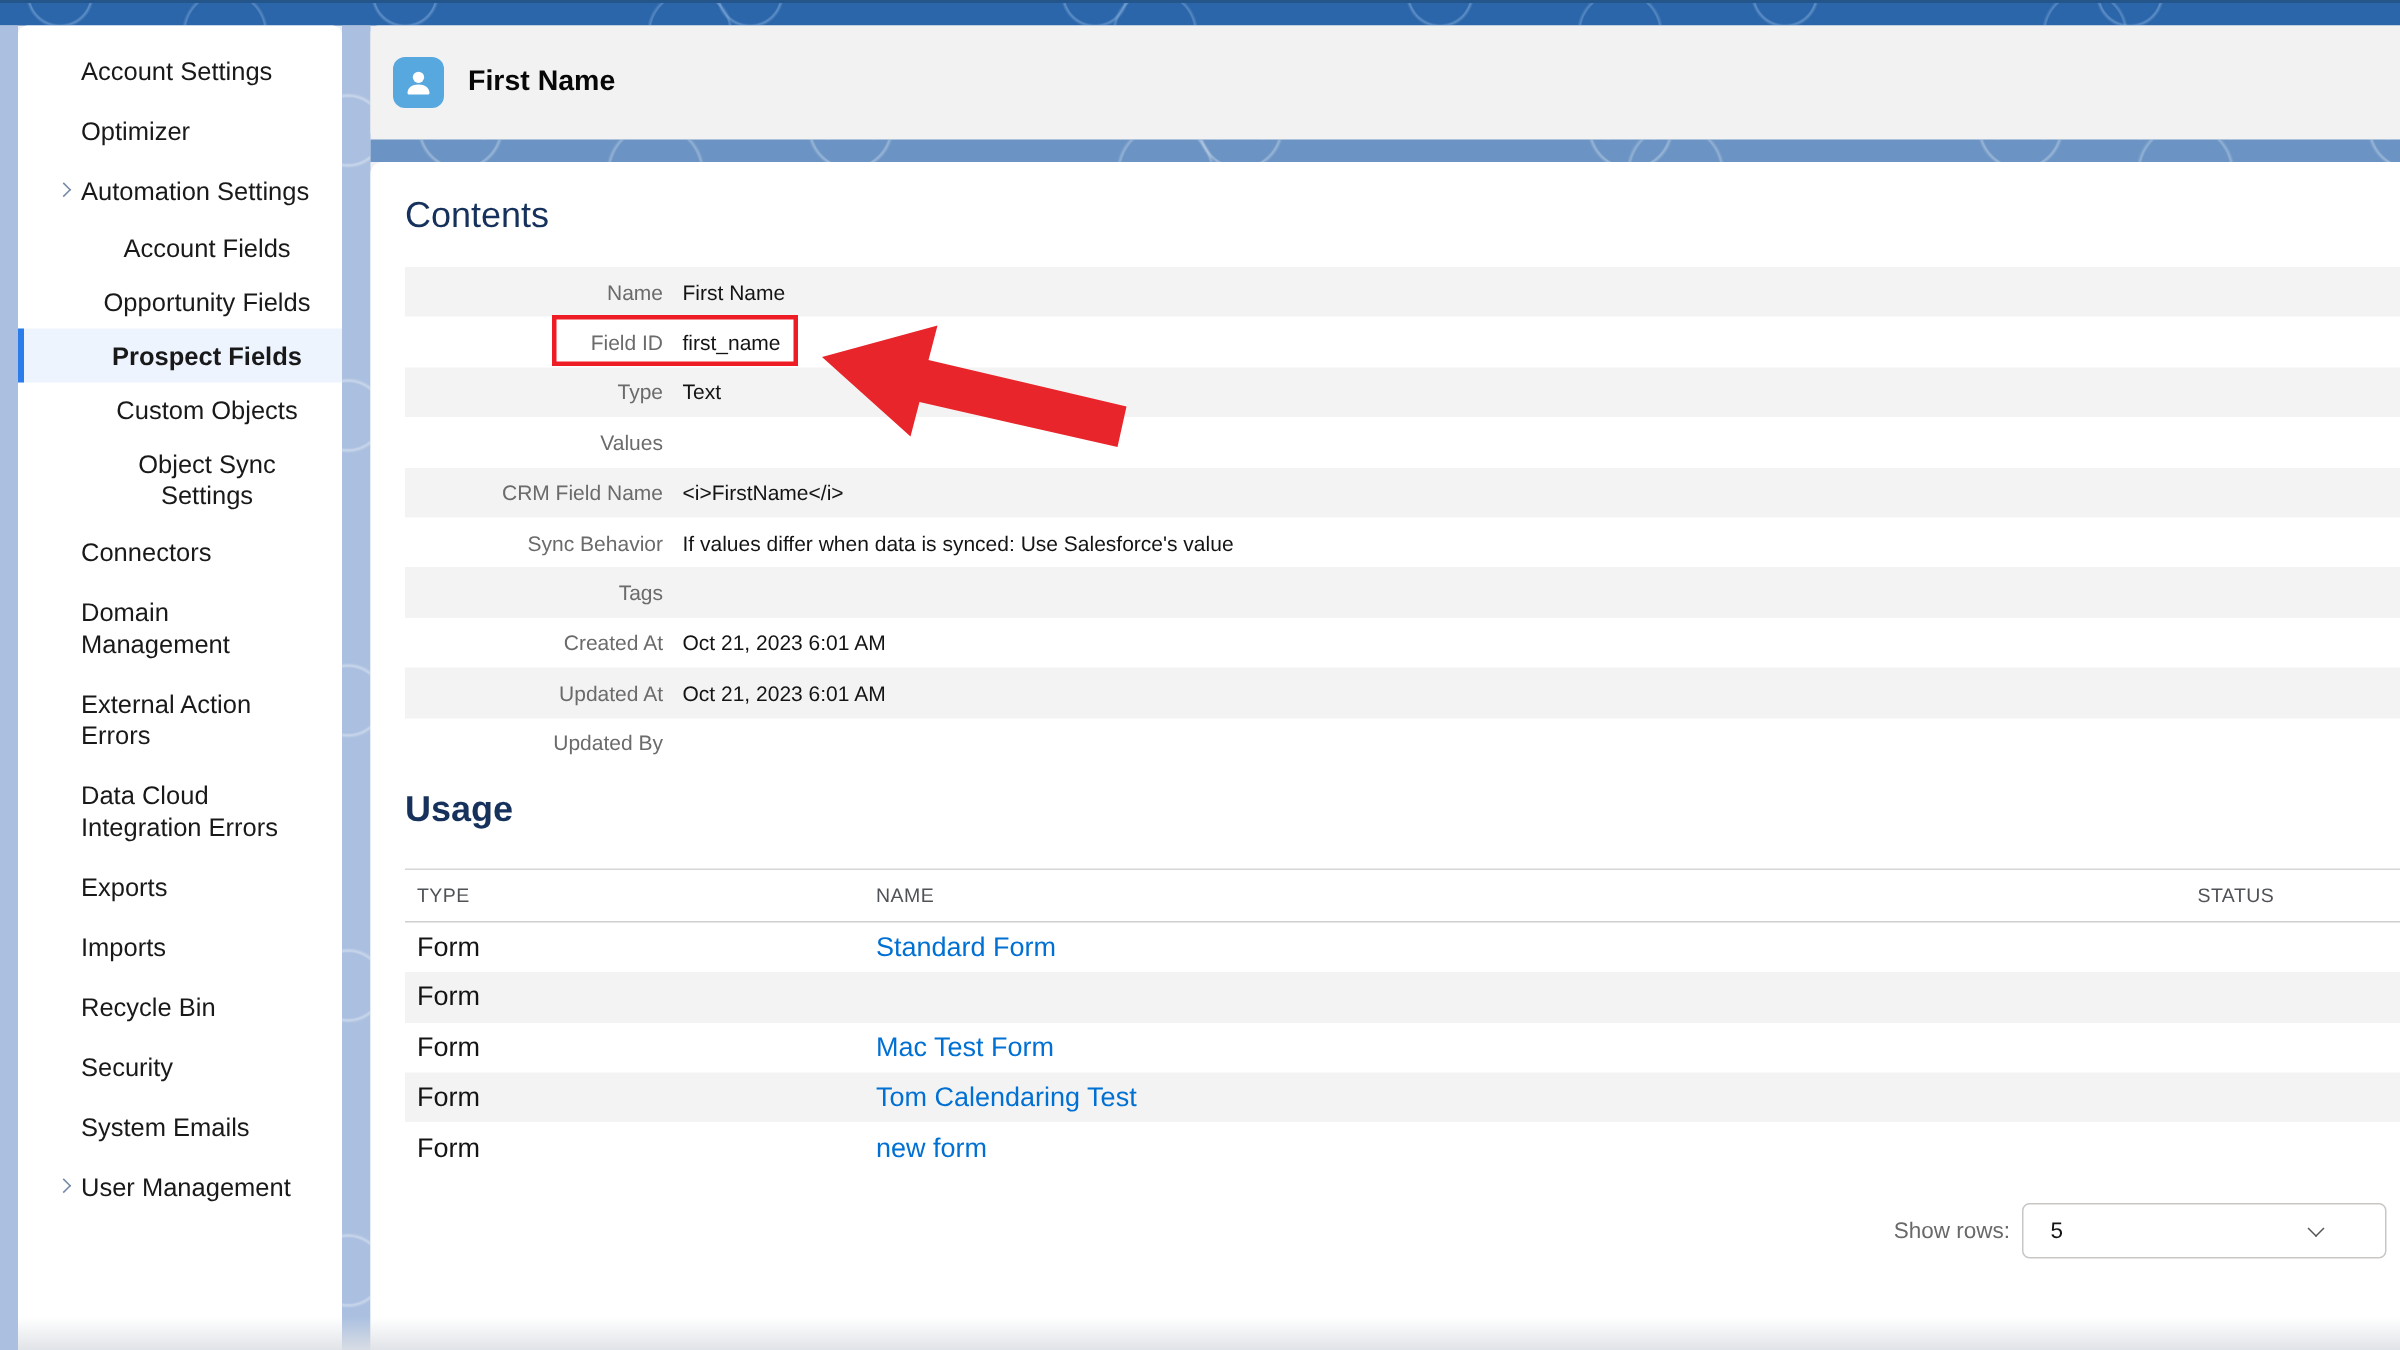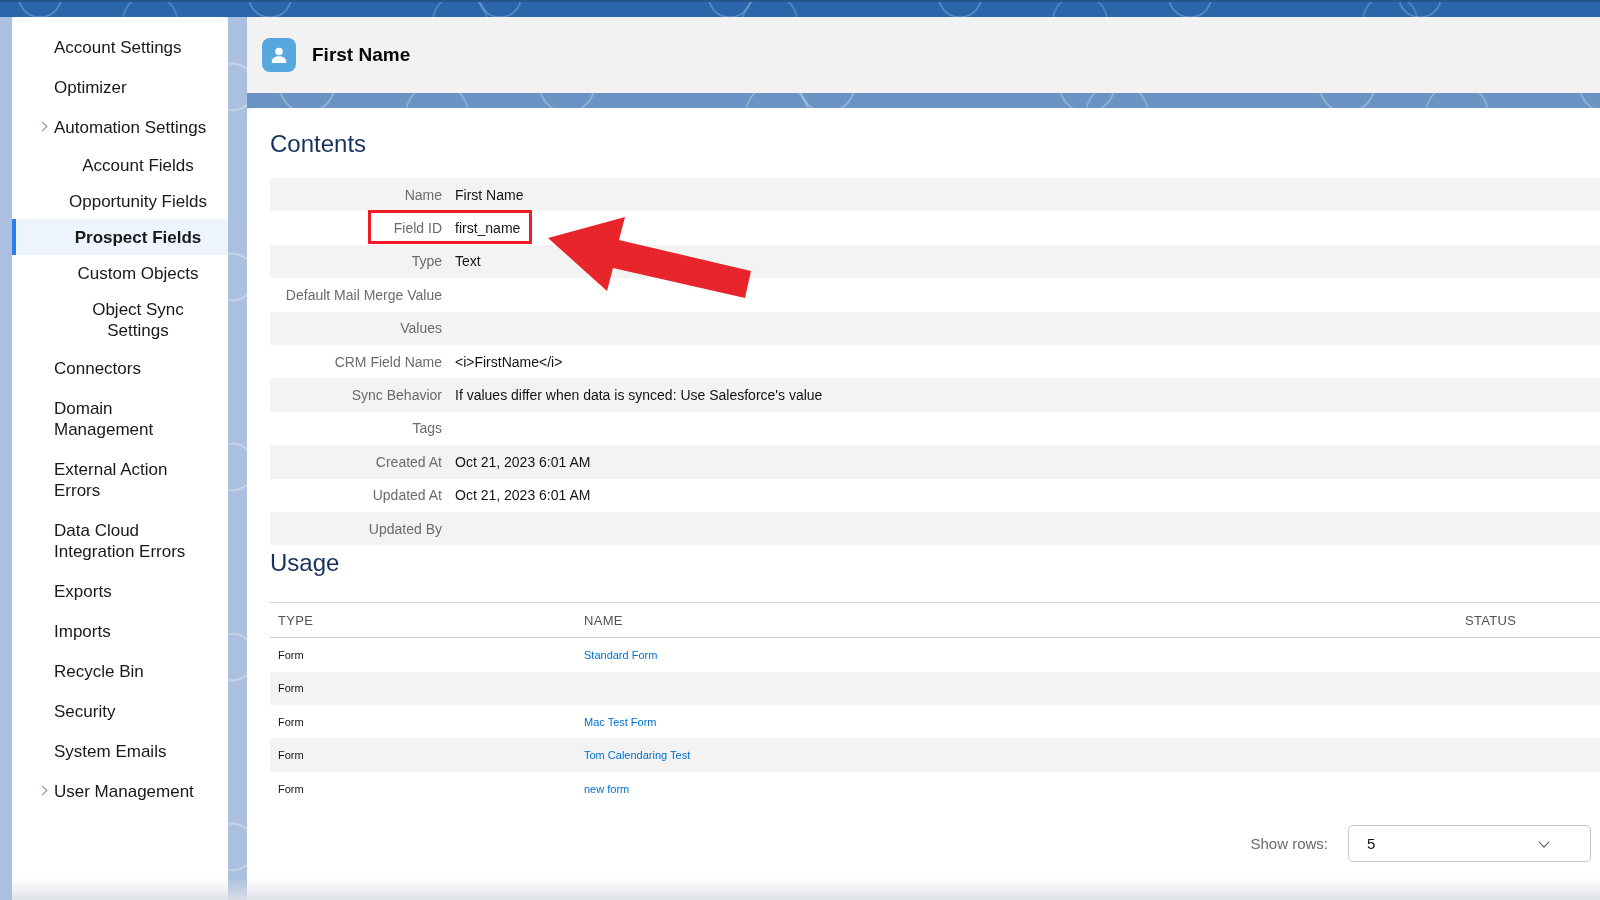--- a/index.html
+++ b/index.html
@@ -64,44 +64,44 @@
       radial-gradient(circle at 190px 22px, transparent 30px, rgba(255,255,255,.3) 31px, transparent 33px);
     background-size:260px 15px, 340px 15px;
   }
 
   
   .content-card {
     position:absolute; left:247px; top:108px; width:1353px; height:792px;
     background:#fff; border-radius:8px 0 0 0; padding:22px 0 0 23px;
   }
   h2.sec { margin:0; font-size:24px; font-weight:300; color:#16325c; line-height:28px; }
-  h2.usage { margin-top:4px; }
+  h2.usage { margin-top:14px;font-weight:bold; }
 
   .kv-rows { margin-top:20px; }
   .kv { display:flex; height:33.4px; align-items:center; font-size:14px; }
   .kv:nth-child(odd) { background:#f3f3f3; }
   .kv .k { width:172px; text-align:right; color:#6b6b6b; flex:none; }
   .kv .v { margin-left:13px; color:#141414; }
 
   .utable { margin-top:25px; }
   .uhead {
     display:flex; height:36px; align-items:center;
     border-top:1px solid #d6d6d6; border-bottom:1px solid #cfcfcf;
     font-size:13px; color:#4f5257; letter-spacing:.3px;
   }
-  .urow { display:flex; height:33.4px; align-items:center; font-size:11px; color:#141414; }
+  .urow { display:flex; height:33.4px; align-items:center; font-size:18px; color:#141414; }
   .urow:nth-child(odd) { background:#f3f3f3; }
   .c1 { width:314px; padding-left:8px; flex:none; }
   .c2 { width:881px; flex:none; }
   .c3 { flex:1; }
   .flink { color:#0070d2; text-decoration:none; cursor:pointer; }
 
   .pager {
     margin-top:20px; display:flex; justify-content:flex-end; align-items:center;
-    gap:20px; padding-right:9px; font-size:15px; color:#696969;
+    gap:8px; padding-right:9px; font-size:15px; color:#696969;
   }
   .select {
     position:relative; width:243px; height:37px; background:#fff;
     border:1px solid #c9c7c5; border-radius:5px;
     display:flex; align-items:center; padding-left:18px;
     font-size:15px; color:#141414; cursor:pointer;
   }
   .select .chev2 {
     position:absolute; right:42px; top:12px; width:8px; height:8px;
     border-right:1.6px solid #555; border-bottom:1.6px solid #555; transform:rotate(45deg);
@@ -172,24 +172,20 @@
       </div>
     <div class="kv">
         <span class="k">Field ID</span>
         <span class="v">first_name</span>
       </div>
     <div class="kv">
         <span class="k">Type</span>
         <span class="v">Text</span>
       </div>
     <div class="kv">
-        <span class="k">Default Mail Merge Value</span>
-        <span class="v"></span>
-      </div>
-    <div class="kv">
         <span class="k">Values</span>
         <span class="v"></span>
       </div>
     <div class="kv">
         <span class="k">CRM Field Name</span>
         <span class="v">&lt;i&gt;FirstName&lt;/i&gt;</span>
       </div>
     <div class="kv">
         <span class="k">Sync Behavior</span>
         <span class="v">If values differ when data is synced: Use Salesforce's value</span>

